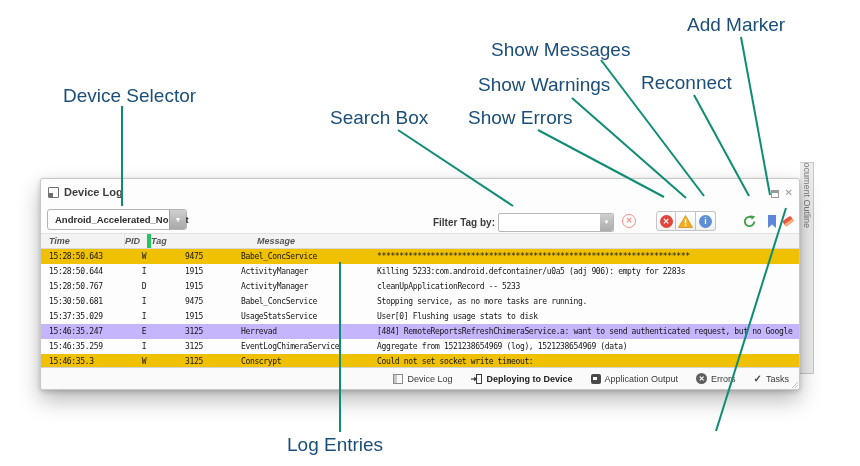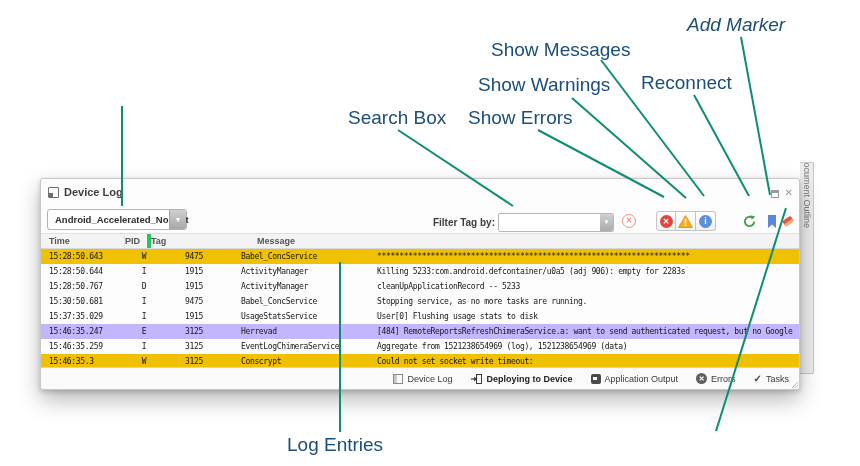--- a/index.html
+++ b/index.html
@@ -66,21 +66,21 @@
                  font-size:9px; font-weight:bold; text-align:center; line-height:13px; }
 
   .reconnect { left:699px; }
   .marker { left:721px; }
   .clearlog { left:738px; }
 
   
   .loghead { position:absolute; left:0; top:54px; width:100%; height:16px; background:#f3f3f3;
              border-top:1px solid #e0e0e0; border-bottom:1px solid #d8d8d8;
              display:grid; grid-template-columns:62px 22px 26px 106px 1fr;
-             font-size:9px; font-weight:bold; color:#555; line-height:14px; }
+             font-size:9px; font-weight:bold; color:#555; line-height:14px;font-style:italic; }
   .loghead .h-time { grid-column:1 / span 2; padding-left:8px; border-right:1px solid #e2e2e2; }
   .loghead .h-pid  { border-right:4px solid #22c55e; }
   .logrows { position:absolute; left:0; top:70px; width:100%; }
   .row { display:grid; grid-template-columns:62px 22px 26px 106px 1fr; height:15px;
          font-family:"DejaVu Sans Mono", monospace; font-size:8px; letter-spacing:-0.35px;
          line-height:15px; color:#141414; white-space:nowrap;gap:30px; }
   .row > span { overflow:hidden; }
   .c-time { padding-left:8px; }
   .c-level { text-align:center; }
   .c-msg { width:calc(100% - 6px); }
@@ -109,26 +109,27 @@
   .sidetab-text { position:absolute; left:2px; top:-7px; writing-mode:vertical-rl;
                   text-orientation:sideways; font-size:9px; color:#777; white-space:nowrap; }
 
   .grip { position:absolute; right:1px; bottom:1px; }
 </style>
 </head>
 <body>
 
 <div id="stage">
 
-  <div class="callout" style="left:348px; top:107px;text-align:right;">Search Box</div>
+  <div class="callout" style="left:63px;  top:85px;">Device Selector</div>
+  <div class="callout" style="left:330px; top:107px;text-align:right;">Search Box</div>
   <div class="callout" style="left:468px; top:107px;">Show Errors</div>
   <div class="callout" style="left:478px; top:74px;">Show Warnings</div>
   <div class="callout" style="left:491px; top:39px;">Show Messages</div>
   <div class="callout" style="left:641px; top:72px;">Reconnect</div>
-  <div class="callout" style="left:687px; top:14px;font-style:italic;">Add Marker</div>
+  <div class="callout" style="left:687px; top:14px;">Add Marker</div>
   <div class="callout" style="left:287px; top:434px;">Log Entries</div>
 
   <div id="panel">
 
     <div class="titlebar">
       <span class="tw-icon"></span>
       <span class="title-text">Device Log</span>
       <span class="float-btn"></span>
       <span class="close-btn">✕</span>
     </div>

